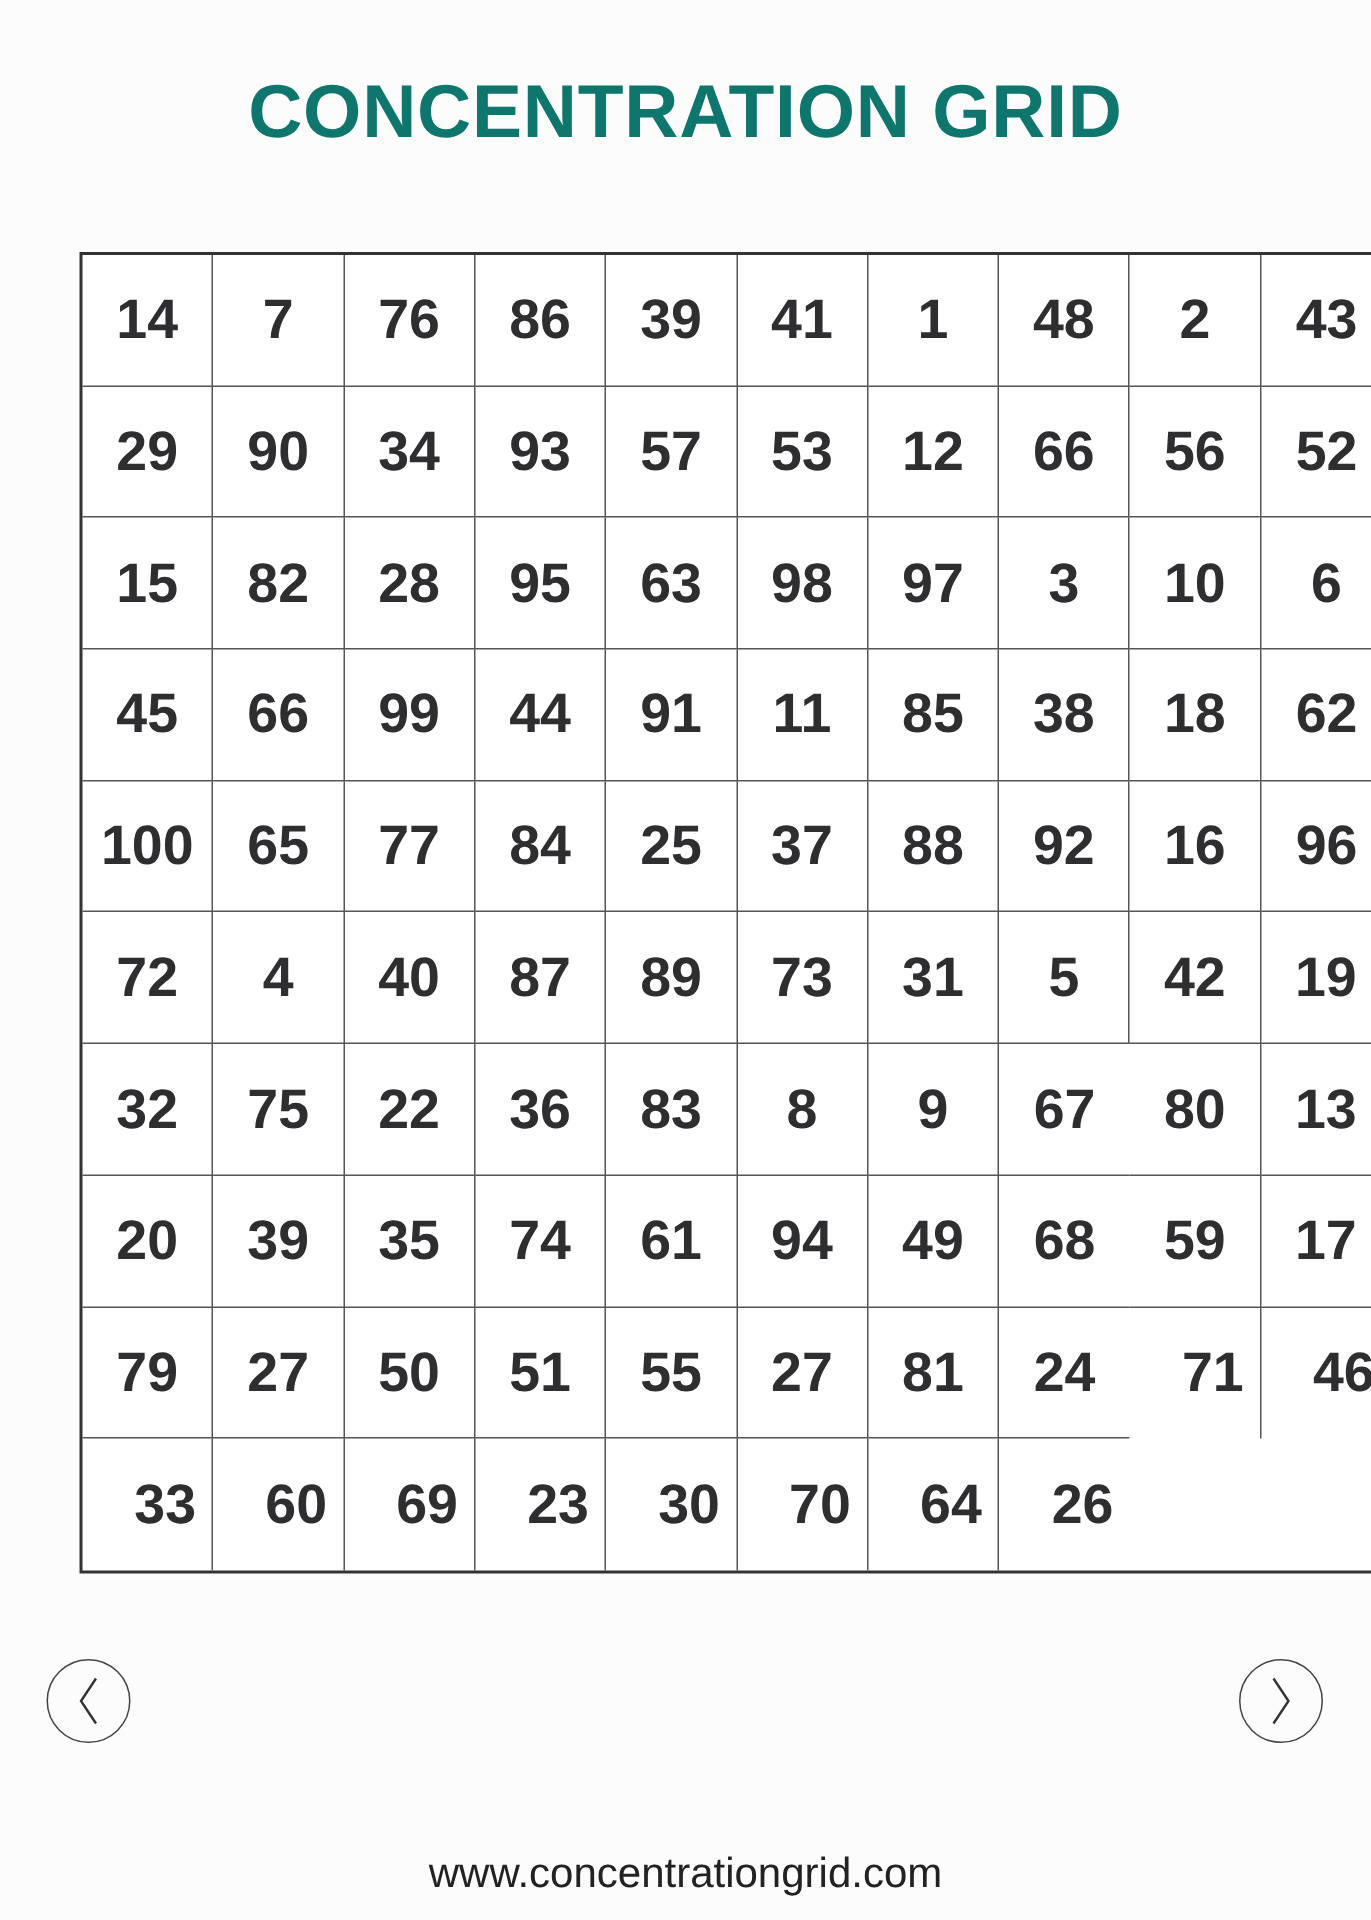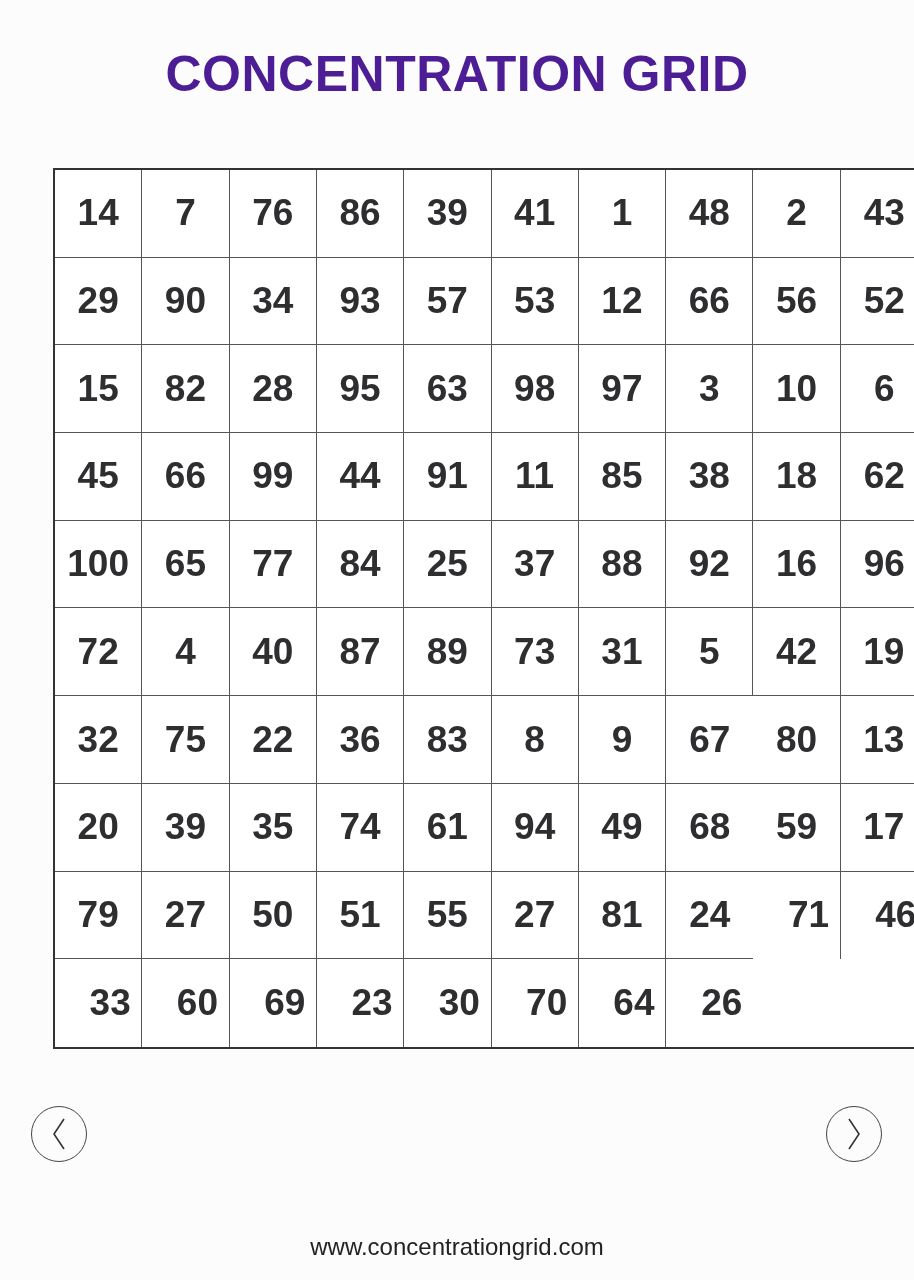--- a/index.html
+++ b/index.html
@@ -11,21 +11,21 @@
       font-family: "Liberation Sans", sans-serif;
     }
     .title {
       position: absolute;
       left: 0; right: 0; top: 42px;
       text-align: center;
       font-family: "Liberation Sans", sans-serif;
       font-weight: bold;
       font-size: 50px;
       line-height: 64px;
-      color: #4c1d95;
+      color: #0f766e;
       letter-spacing: 0.5px;
     }
     .grid {
       position: absolute;
       left: 18px; top: 168px;
       width: 877px; height: 881px;
       box-sizing: border-box;
       border: 2px solid #333;
       display: grid;
       grid-template-columns: repeat(10, 1fr);
@@ -61,21 +61,21 @@
       padding: 0;
     }
     .nav-btn.prev { left: 31px; }
     .nav-btn.next { left: 826px; }
     .nav-btn svg { width: 20px; height: 36px; }
     .footer {
       position: absolute;
       left: 0; right: 0; top: 1233px;
       text-align: center;
       font-family: "Liberation Sans", sans-serif;
-      font-size: 24px;
+      font-size: 28px;
       color: #222;
     }
   </style>
 </head>
 <body>
 
 <div class="title">CONCENTRATION GRID</div>
 
 <div class="grid" id="grid">
     <div class="cell">14</div>

